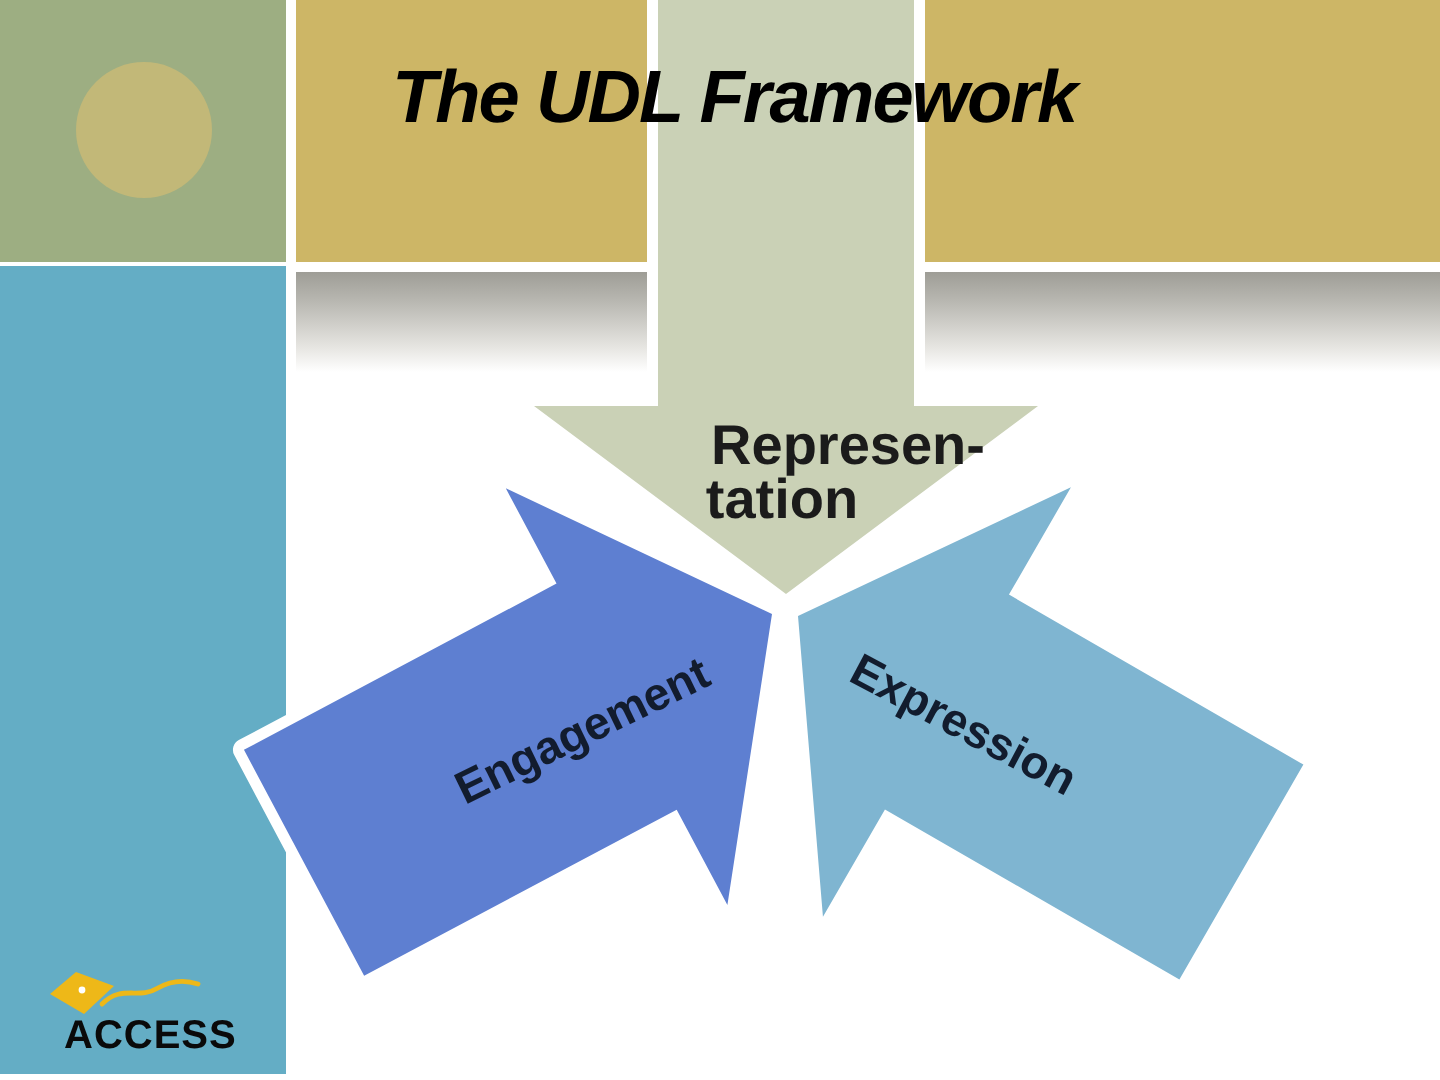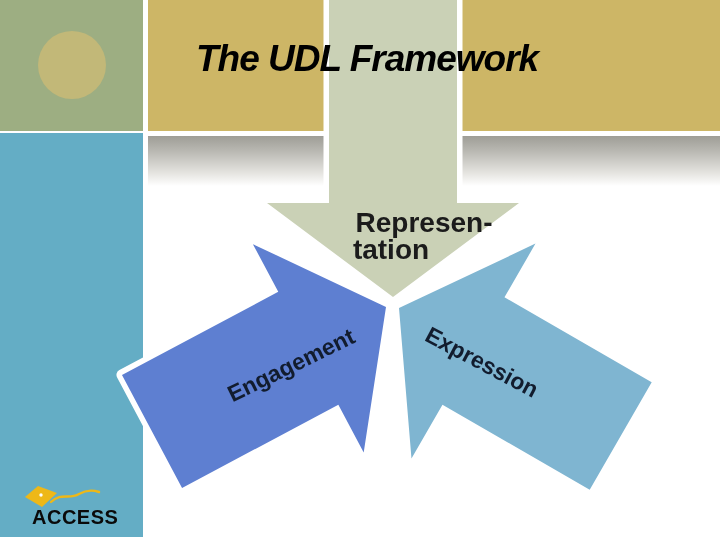--- a/index.html
+++ b/index.html
@@ -41,21 +41,21 @@
   }
   
   .blue-column {
     position: absolute;
     left: 0; top: 133px;
     width: 143px; height: 404px;
     background: #64adc5;
   }
   .slide-title {
     position: absolute;
-    left: 196px; top: 38px;
+    left: 196px; top: 28px;
     width: 360px;
     font-size: 37px;
     font-weight: bold;
     font-style: italic;
     color: #000000;
     letter-spacing: -1px;
     white-space: nowrap;
   }
   .arrows-svg {
     position: absolute;

